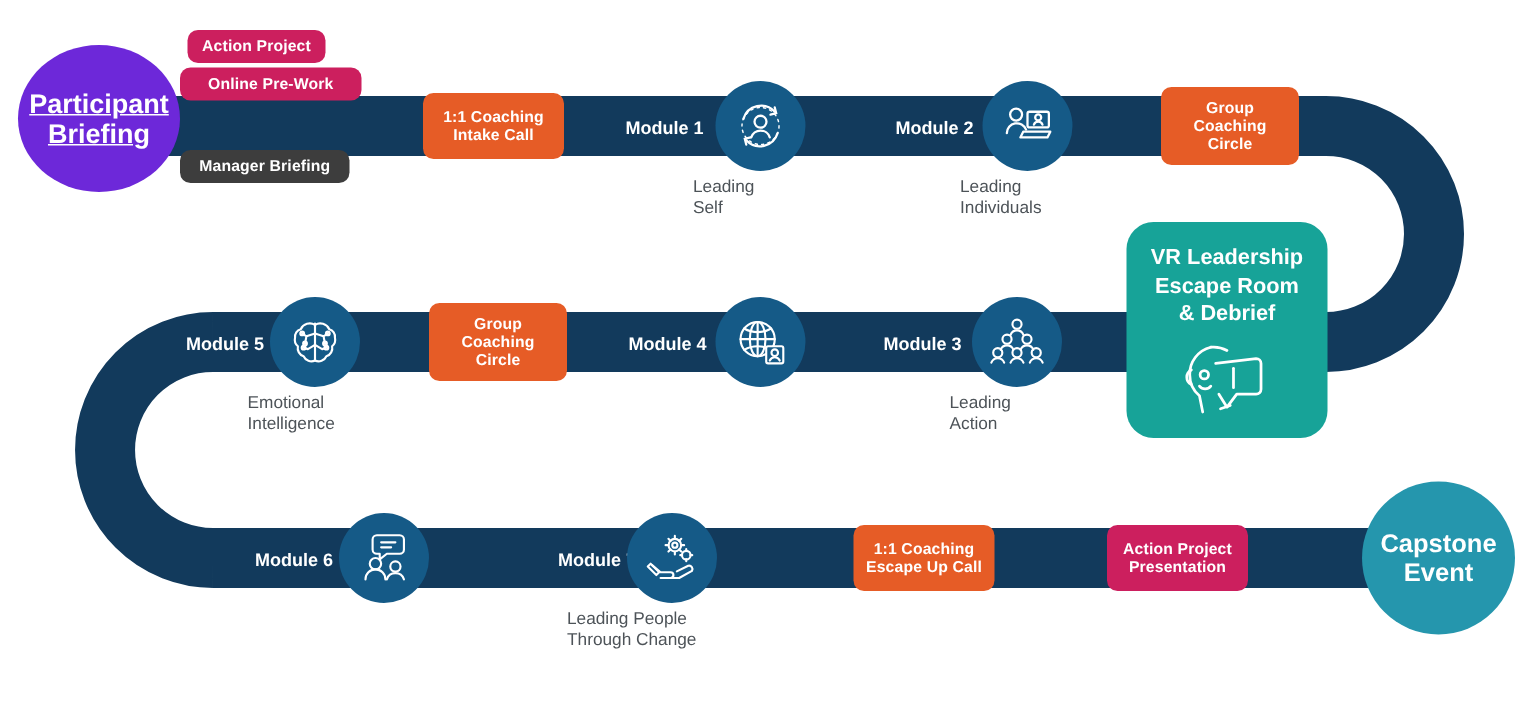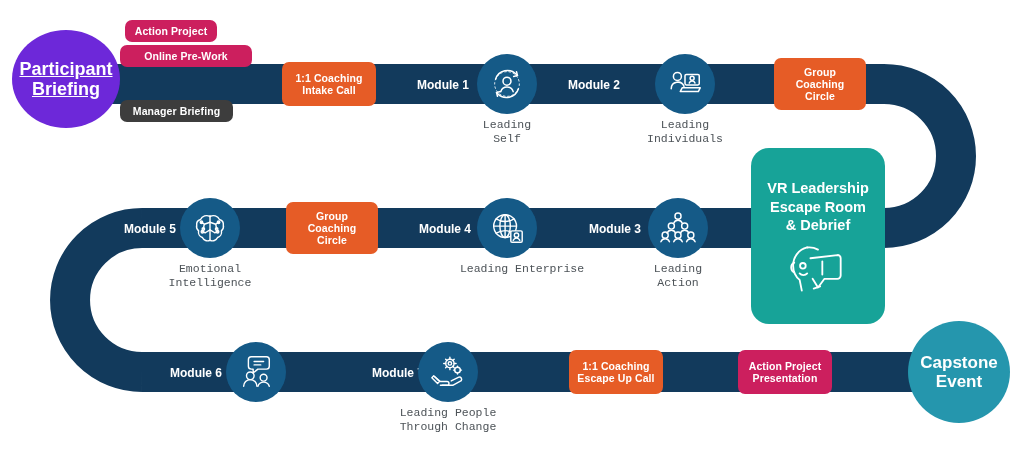--- a/index.html
+++ b/index.html
@@ -17,21 +17,21 @@
   
   .chip{border-radius:7px;color:#ffffff;font-weight:bold;line-height:1.15;
         letter-spacing:.1px;}
 
   
   .modcircle{border-radius:50%;background:#155a87;}
   .modcircle svg{display:block;}
   .modlabel{position:absolute;color:#ffffff;font-size:12px;font-weight:bold;
             white-space:nowrap;}
   .caption{position:absolute;color:#4d5358;font-size:11.5px;line-height:1.25;
-           text-align:center;white-space:nowrap;font-family:Liberation Mono, monospace;}
+           text-align:left;white-space:nowrap;}
 
   
   .vrbox{border-radius:18px;flex-direction:column;color:#ffffff;
          font-weight:bold;font-size:14.5px;line-height:1.28;}
   .vrbox .vrtext{margin-top:2px;}
   .vrbox svg{margin-top:6px;display:block;}
 </style>
 </head>
 <body>
 
@@ -51,21 +51,21 @@
   </svg>
 
   <div class="node endcircle" style="left:12px;top:30px;width:108px;height:98px;background:#6d28d9;font-size:18px;flex-direction:column;text-decoration:underline;">
     <span>Participant</span>
     <span>Briefing</span>
   </div>
 
   <div class="node chip" style="left:125px;top:20px;width:92px;height:22px;background:#cc1f5e;font-size:10.5px;">
     <span>Action Project</span>
   </div>
-  <div class="node chip" style="left:120px;top:45px;width:132px;height:22px;background:#cc1f5e;font-size:10.5px;">
+  <div class="node chip" style="left:120px;top:45px;width:121px;height:22px;background:#cc1f5e;font-size:10.5px;">
     <span>Online Pre-Work</span>
   </div>
   <div class="node chip" style="left:120px;top:100px;width:113px;height:22px;background:#3d3d3d;font-size:10.5px;">
     <span>Manager Briefing</span>
   </div>
 
   <div class="node chip" style="left:282px;top:62px;width:94px;height:44px;background:#e65c26;font-size:10.5px;flex-direction:column;">
     <span>1:1 Coaching</span>
     <span>Intake Call</span>
   </div>
@@ -82,21 +82,21 @@
         <path d="M13.5 28 a6.8 6.8 0 0 1 13 0"></path>
         <circle cx="20" cy="20" r="13" stroke-dasharray="1.5 3" stroke-width="1"></circle>
       </g>
     </svg>
   </div>
   <div class="caption" style="left:462px;top:118px;width:90px;">
     <div>Leading</div>
     <div>Self</div>
   </div>
 
-  <div class="modlabel" style="left:568px;top:78px;">Module 2</div>
+  <div class="modlabel" style="left:597px;top:78px;">Module 2</div>
   <div class="node modcircle" style="left:655px;top:54px;width:60px;height:60px;">
     <svg width="38" height="38" viewBox="0 0 40 40">
       <g fill="none" stroke="#ffffff" stroke-width="1.6" stroke-linecap="round" stroke-linejoin="round">
         <circle cx="12" cy="12" r="4.2"></circle>
         <path d="M5.5 25 a7 7 0 0 1 13.5 -2.5"></path>
         <rect x="20" y="10" width="15" height="11" rx="1.4"></rect>
         <circle cx="27.5" cy="14" r="2.1"></circle>
         <path d="M24.5 19 a3.2 3.2 0 0 1 6 0"></path>
         <path d="M17 24 L36 24 L34 28 L15 28 Z"></path>
       </g>
@@ -106,21 +106,21 @@
     <div>Leading</div>
     <div>Individuals</div>
   </div>
 
   <div class="node chip" style="left:774px;top:58px;width:92px;height:52px;background:#e65c26;font-size:10.5px;flex-direction:column;">
     <span>Group</span>
     <span>Coaching</span>
     <span>Circle</span>
   </div>
 
-  <div class="node vrbox" style="left:751px;top:148px;width:134px;height:176px;background:#17a398;">
+  <div class="node vrbox" style="left:751px;top:148px;width:134px;height:144px;background:#17a398;">
     <div class="vrtext">
       <div>VR Leadership</div>
       <div>Escape Room</div>
       <div>&amp; Debrief</div>
     </div>
     <svg width="66" height="54" viewBox="0 0 60 50">
       <g fill="none" stroke="#ffffff" stroke-width="1.7" stroke-linecap="round" stroke-linejoin="round">
         <path d="M20 6 a17 17 0 0 0 -13 17 a17 17 0 0 0 6 13 l2 10"></path>
         <path d="M20 6 a17 17 0 0 1 10 2"></path>
         <path d="M8 20 a5 5 0 0 0 0 9"></path>
@@ -173,23 +173,20 @@
           <path d="M18 6 L18 30"></path>
         <ellipse cx="18" cy="18" rx="5.5" ry="12"></ellipse>
         <path d="M8.5 10.5 a19 19 0 0 0 19 0"></path>
         <path d="M8.5 25.5 a19 19 0 0 1 19 0"></path>
         <rect x="24" y="23" width="12" height="12" rx="1.3" fill="#155a87"></rect>
         <circle cx="30" cy="27.5" r="2.3"></circle>
         <path d="M26.5 33 a3.8 3.8 0 0 1 7 0"></path>
       </g>
     </svg>
   </div>
-  <div class="caption" style="left:447px;top:262px;width:150px;">
-    <div>Leading Enterprise</div>
-  </div>
 
   <div class="modlabel" style="left:589px;top:222px;">Module 3</div>
   <div class="node modcircle" style="left:648px;top:198px;width:60px;height:60px;">
     <svg width="38" height="38" viewBox="0 0 40 40">
       <g fill="none" stroke="#ffffff" stroke-width="1.5" stroke-linecap="round" stroke-linejoin="round">
         <circle cx="20" cy="7.5" r="3.2"></circle>
         <path d="M15.5 15 a4.8 4.8 0 0 1 9 0"></path>
         <circle cx="13" cy="18" r="3.2"></circle>
           <circle cx="27" cy="18" r="3.2"></circle>
         <path d="M8.5 25.5 a4.8 4.8 0 0 1 9 0"></path>

